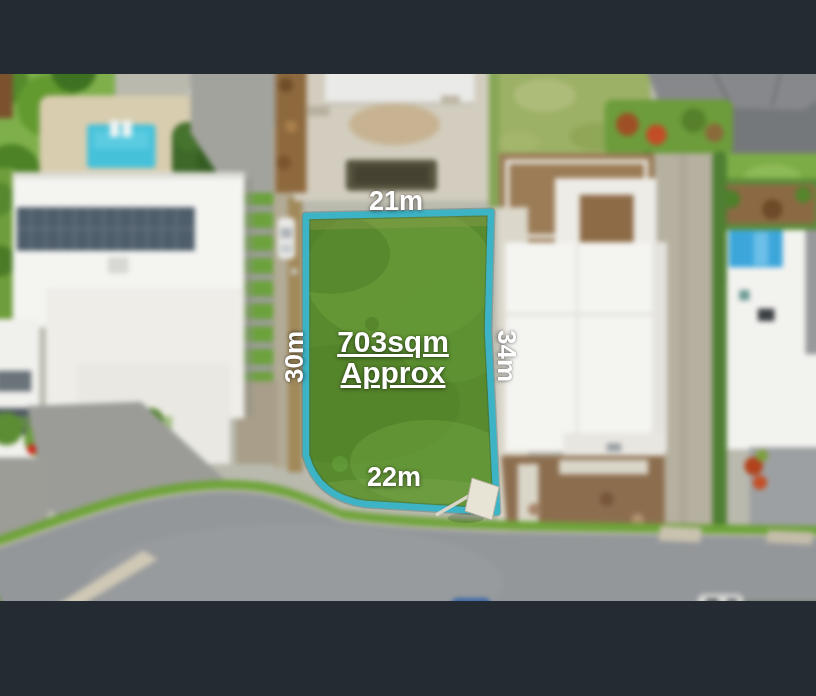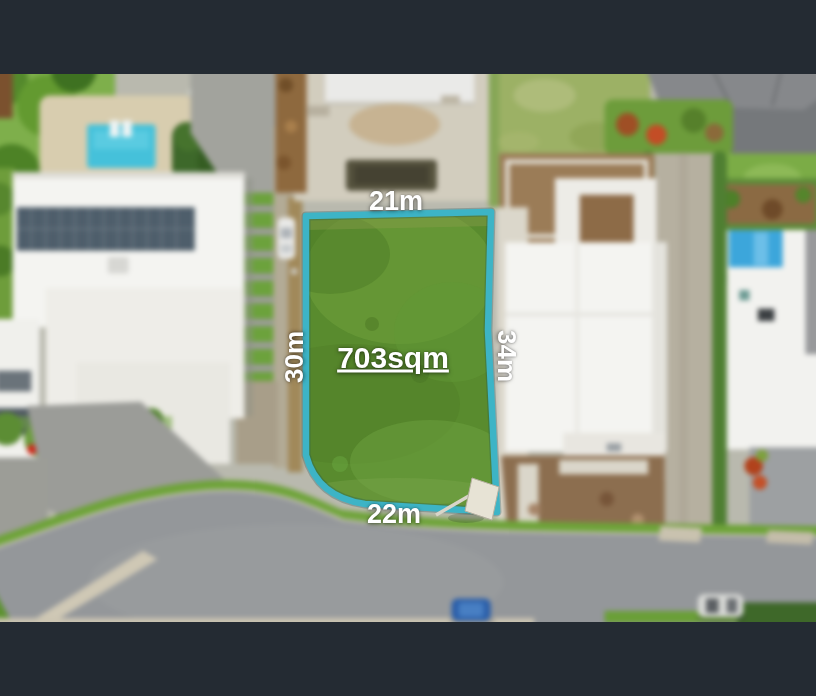--- a/index.html
+++ b/index.html
@@ -1,17 +1,17 @@
 <!DOCTYPE html>
 <html><head>
 <meta charset="utf-8">
 <style>
   html,body{margin:0;padding:0;background:#242b33;}
   .frame{
-    position:relative;width:816px;height:696px;overflow:hidden;
+    position:relative;width:816px;height:601px;overflow:hidden;
     background:#242b33;font-family:"Liberation Sans",sans-serif;
   }
   .letterbox{position:absolute;left:0;width:816px;background:#242b33;}
   .letterbox.top{top:0;height:74px;}
   .letterbox.bottom{top:622px;height:74px;}
   .photo{position:absolute;left:0;top:74px;width:816px;height:548px;overflow:hidden;background:#b8b8ad;}
   .bg-layer{position:absolute;left:0;top:0;width:816px;height:548px;
     filter:blur(2.6px) saturate(1.04);transform:scale(1.035);transform-origin:50% 50%;}
   .sharp-layer{position:absolute;left:0;top:0;width:816px;height:548px;}
   .label{
@@ -242,24 +242,25 @@
           <polygon points="472,404 499,413 492,446 465,437" fill="#e7e3d5" stroke="#b5b0a0" stroke-width="1"></polygon>
         </g>
       </svg>
 
       <div class="label m" style="left:396px;top:127px;">21m</div>
 
       <div class="label side rot-ccw" style="left:294px;top:283px;">30m</div>
 
       <div class="label side rot-cw" style="left:507px;top:282px;">34m</div>
 
-      <div class="label m" style="left:394px;top:440px;">22m</div>
+      <div class="label m" style="left:394px;top:403px;">22m</div>
 
       <div class="label area" style="left:393px;top:283px;text-decoration:underline;">
         <div>703sqm</div>
+        <div>Approx</div>
       </div>
     </div>
 
   </div>
 
   <div class="letterbox bottom"></div>
 
 </div>
 
 </body></html>

